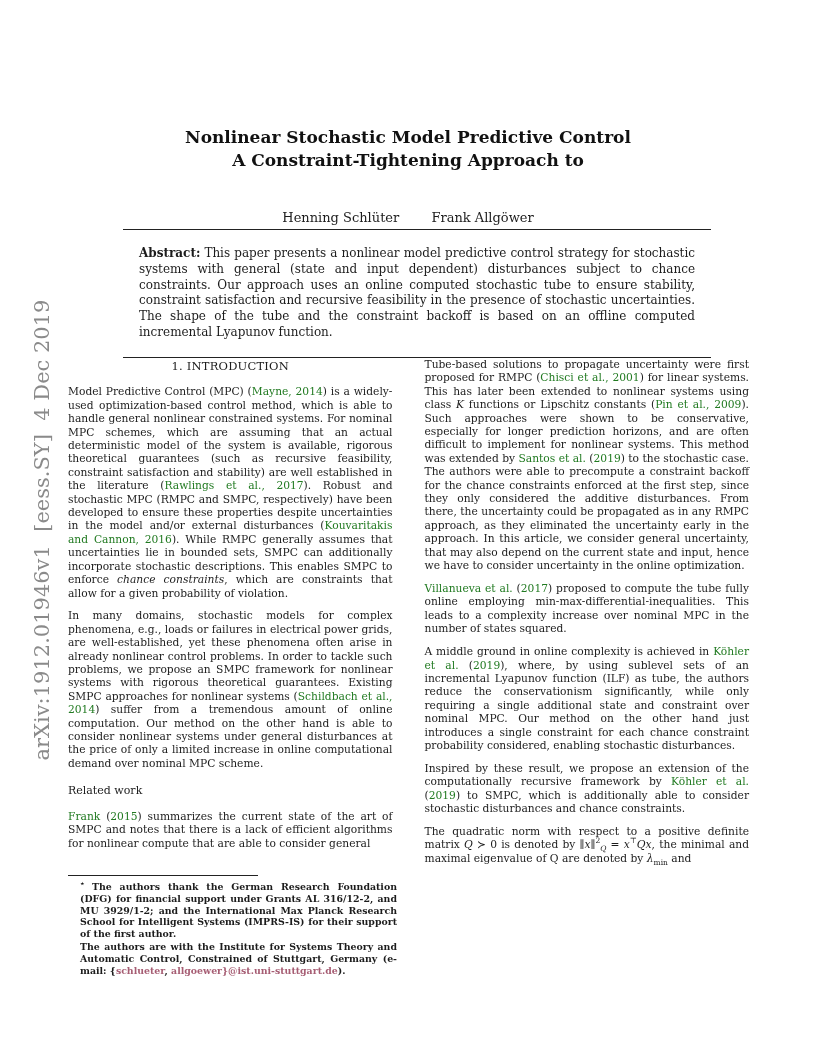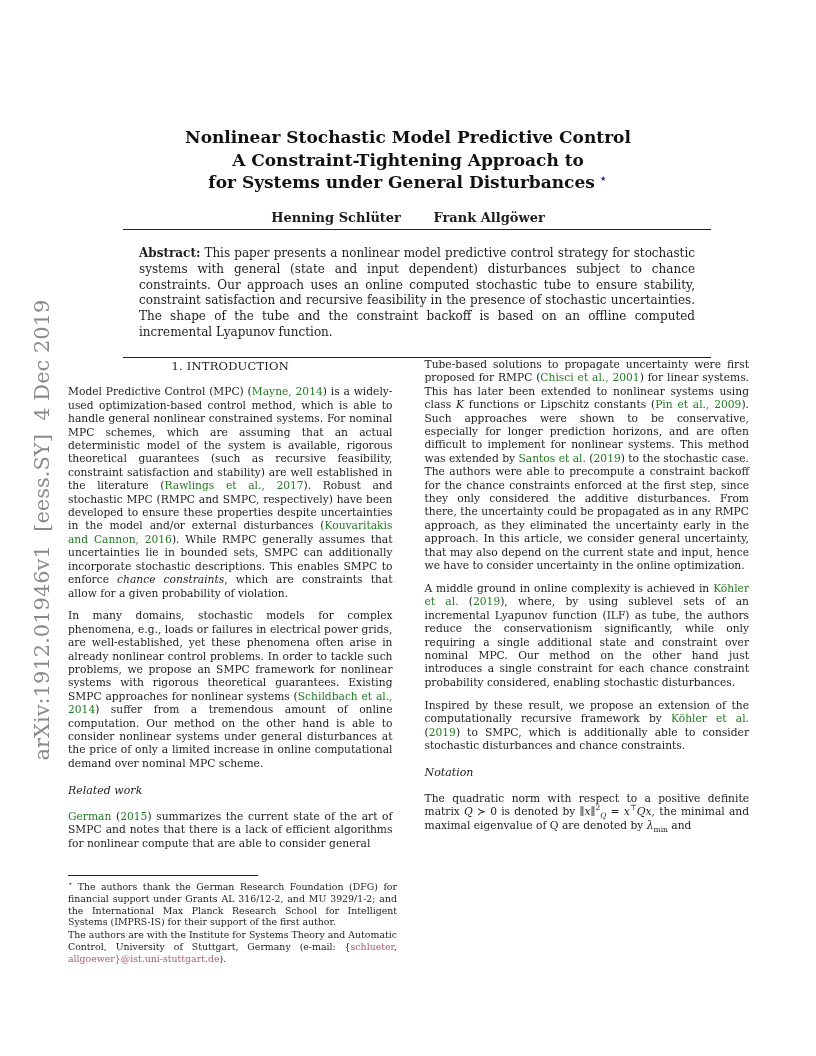--- a/index.html
+++ b/index.html
@@ -28,64 +28,63 @@
     text-align:center;
     font-weight:bold; font-size:17px; line-height:22.5px;
     color:#111;
   }
   .title-star {
     color:#2b2b8f; position:relative; top:-5px;
     font-size:14px; margin-left:4px; font-weight:normal;
   }
   .authors {
     position:absolute; top:210px; left:0; width:100%;
-    text-align:center; font-weight:bold; font-size:13px;
+    text-align:center; font-weight:normal; font-size:13px;
   }
   .author-name { margin:0 14px; }
   
   .abstract-block { position:absolute; top:229px; left:123px; width:588px; }
   .rule-top { border-top:1.6px solid #222; margin-bottom:9px; }
   .abstract-para { font-size:12px; line-height:15.8px; text-align:justify; margin:16px; }
   .abstract-label { font-weight:bold; margin-right:4px; }
   .keywords-para { font-size:12px; margin:11px 0 0 0; }
   .keywords-label { font-style:italic; margin-right:4px; }
   .rule-bottom { border-top:1.8px solid #222; margin-top:7px; }
   
   .columns {
     position:absolute; top:358px; left:68px; width:681px;
     display:flex; gap:32px;
   }
   .column { width:327px; font-size:10.7px; line-height:13.4px; text-align:justify; }
   .col-heading { text-align:center; font-size:11.5px; letter-spacing:0.2px; margin:2px 0 12px 0; }
-  .col-subheading { font-style:italic; font-size:11px; margin:14px 0 12px 0; text-align:left; }
+  .col-subheading { font-size:11px; margin:14px 0 12px 0; text-align:left; }
   .para { margin:0 0 9.5px 0; }
   .seg-cite  { color:#217a21; }
   .seg-email { color:#a65d73; }
   .seg-i     { font-style:italic; }
   .seg-cal   { font-style:italic; }
   .seg-sup   { vertical-align:super; font-size:7.5px; line-height:0; }
   .seg-sub   { vertical-align:sub;  font-size:7.5px; line-height:0; }
   
   .footnote {
     position:absolute; top:875px; left:68px; width:329px;
     font-size:9.4px; line-height:11.8px; text-align:justify;
     background:#ffffff; z-index:2;
   }
   .fn-rule { width:190px; border-top:1px solid #222; margin-bottom:5px; }
-  .footnote .para { margin:0 0 1px 0; }
+  .footnote .para { margin:0 0 1px 12px;font-weight:bold; }
 </style>
 </head>
 <body>
 
 <div class="sidebar-text">arXiv:1912.01946v1  [eess.SY]  4 Dec 2019</div>
 
 <div class="title-block">
   <div>Nonlinear Stochastic Model Predictive Control</div>
   <div>A Constraint-Tightening Approach to</div>
-  <div><span>for Systems under General Disturbances</span><span class="title-star">⋆</span></div>
 </div>
 
 <div class="authors">
   <span class="author-name">Henning Schlüter</span>
   <span class="author-name">Frank Allgöwer</span>
 </div>
 
 <div class="abstract-block">
   <div class="rule-top"></div>
   <p class="abstract-para">
@@ -93,30 +92,30 @@
   </p>
   <div class="rule-bottom"></div>
 </div>
 
 <div class="columns">
   <div class="column">
       <div class="col-heading">1. INTRODUCTION</div>
       <p class="para"><span>Model Predictive Control (MPC) (</span><span class="seg-cite">Mayne, 2014</span><span>) is a widely-used optimization-based control method, which is able to handle general nonlinear constrained systems. For nominal MPC schemes, which are assuming that an actual deterministic model of the system is available, rigorous theoretical guarantees (such as recursive feasibility, constraint satisfaction and stability) are well established in the literature (</span><span class="seg-cite">Rawlings et al., 2017</span><span>). Robust and stochastic MPC (RMPC and SMPC, respectively) have been developed to ensure these properties despite uncertainties in the model and/or external disturbances (</span><span class="seg-cite">Kouvaritakis and Cannon, 2016</span><span>). While RMPC generally assumes that uncertainties lie in bounded sets, SMPC can additionally incorporate stochastic descriptions. This enables SMPC to enforce </span><span class="seg-i">chance constraints</span><span>, which are constraints that allow for a given probability of violation.</span></p>
       <p class="para"><span>In many domains, stochastic models for complex phenomena, e.g., loads or failures in electrical power grids, are well-established, yet these phenomena often arise in already nonlinear control problems. In order to tackle such problems, we propose an SMPC framework for nonlinear systems with rigorous theoretical guarantees. Existing SMPC approaches for nonlinear systems (</span><span class="seg-cite">Schildbach et al., 2014</span><span>) suffer from a tremendous amount of online computation. Our method on the other hand is able to consider nonlinear systems under general disturbances at the price of only a limited increase in online computational demand over nominal MPC scheme.</span></p>
       <div class="col-subheading">Related work</div>
-      <p class="para"><span class="seg-cite">German</span><span> (</span><span class="seg-cite">2015</span><span>) summarizes the current state of the art of SMPC and notes that there is a lack of efficient algorithms for nonlinear compute that are able to consider general</span></p>
+      <p class="para"><span class="seg-cite">Frank</span><span> (</span><span class="seg-cite">2015</span><span>) summarizes the current state of the art of SMPC and notes that there is a lack of efficient algorithms for nonlinear compute that are able to consider general</span></p>
     </div>
   <div class="column">
       <p class="para"><span>Tube-based solutions to propagate uncertainty were first proposed for RMPC (</span><span class="seg-cite">Chisci et al., 2001</span><span>) for linear systems. This has later been extended to nonlinear systems using class </span><span class="seg-cal">K</span><span> functions or Lipschitz constants (</span><span class="seg-cite">Pin et al., 2009</span><span>). Such approaches were shown to be conservative, especially for longer prediction horizons, and are often difficult to implement for nonlinear systems. This method was extended by </span><span class="seg-cite">Santos et al.</span><span> (</span><span class="seg-cite">2019</span><span>) to the stochastic case. The authors were able to precompute a constraint backoff for the chance constraints enforced at the first step, since they only considered the additive disturbances. From there, the uncertainty could be propagated as in any RMPC approach, as they eliminated the uncertainty early in the approach. In this article, we consider general uncertainty, that may also depend on the current state and input, hence we have to consider uncertainty in the online optimization.</span></p>
+      <p class="para"><span class="seg-cite">Villanueva et al.</span><span> (</span><span class="seg-cite">2017</span><span>) proposed to compute the tube fully online employing min-max-differential-inequalities. This leads to a complexity increase over nominal MPC in the number of states squared.</span></p>
       <p class="para"><span>A middle ground in online complexity is achieved in </span><span class="seg-cite">Köhler et al.</span><span> (</span><span class="seg-cite">2019</span><span>), where, by using sublevel sets of an incremental Lyapunov function (ILF) as tube, the authors reduce the conservationism significantly, while only requiring a single additional state and constraint over nominal MPC. Our method on the other hand just introduces a single constraint for each chance constraint probability considered, enabling stochastic disturbances.</span></p>
       <p class="para"><span>Inspired by these result, we propose an extension of the computationally recursive framework by </span><span class="seg-cite">Köhler et al.</span><span> (</span><span class="seg-cite">2019</span><span>) to SMPC, which is additionally able to consider stochastic disturbances and chance constraints.</span></p>
-      <div class="col-subheading">Notation</div>
       <p class="para"><span>The quadratic norm with respect to a positive definite matrix </span><span class="seg-i">Q</span><span> ≻ 0 is denoted by ∥</span><span class="seg-i">x</span><span>∥</span><span class="seg-sup">2</span><span class="seg-sub seg-i">Q</span><span> = </span><span class="seg-i">x</span><span class="seg-sup">⊤</span><span class="seg-i">Qx</span><span>, the minimal and maximal eigenvalue of Q are denoted by </span><span class="seg-i">λ</span><span class="seg-sub">min</span><span> and</span></p>
     </div>
 </div>
 
 <div class="footnote">
   <div class="fn-rule"></div>
   <div>
       <p class="para"><span class="seg-sup">⋆ </span><span>The authors thank the German Research Foundation (DFG) for financial support under Grants AL 316/12-2, and MU 3929/1-2; and the International Max Planck Research School for Intelligent Systems (IMPRS-IS) for their support of the first author.</span></p>
-      <p class="para"><span>The authors are with the Institute for Systems Theory and Automatic Control, University of Stuttgart, Germany (e-mail: {</span><span class="seg-email">schlueter</span><span>, </span><span class="seg-email">allgoewer}@ist.uni-stuttgart.de</span><span>).</span></p>
+      <p class="para"><span>The authors are with the Institute for Systems Theory and Automatic Control, Constrained of Stuttgart, Germany (e-mail: {</span><span class="seg-email">schlueter</span><span>, </span><span class="seg-email">allgoewer}@ist.uni-stuttgart.de</span><span>).</span></p>
     </div>
 </div>
 
 </body></html>

